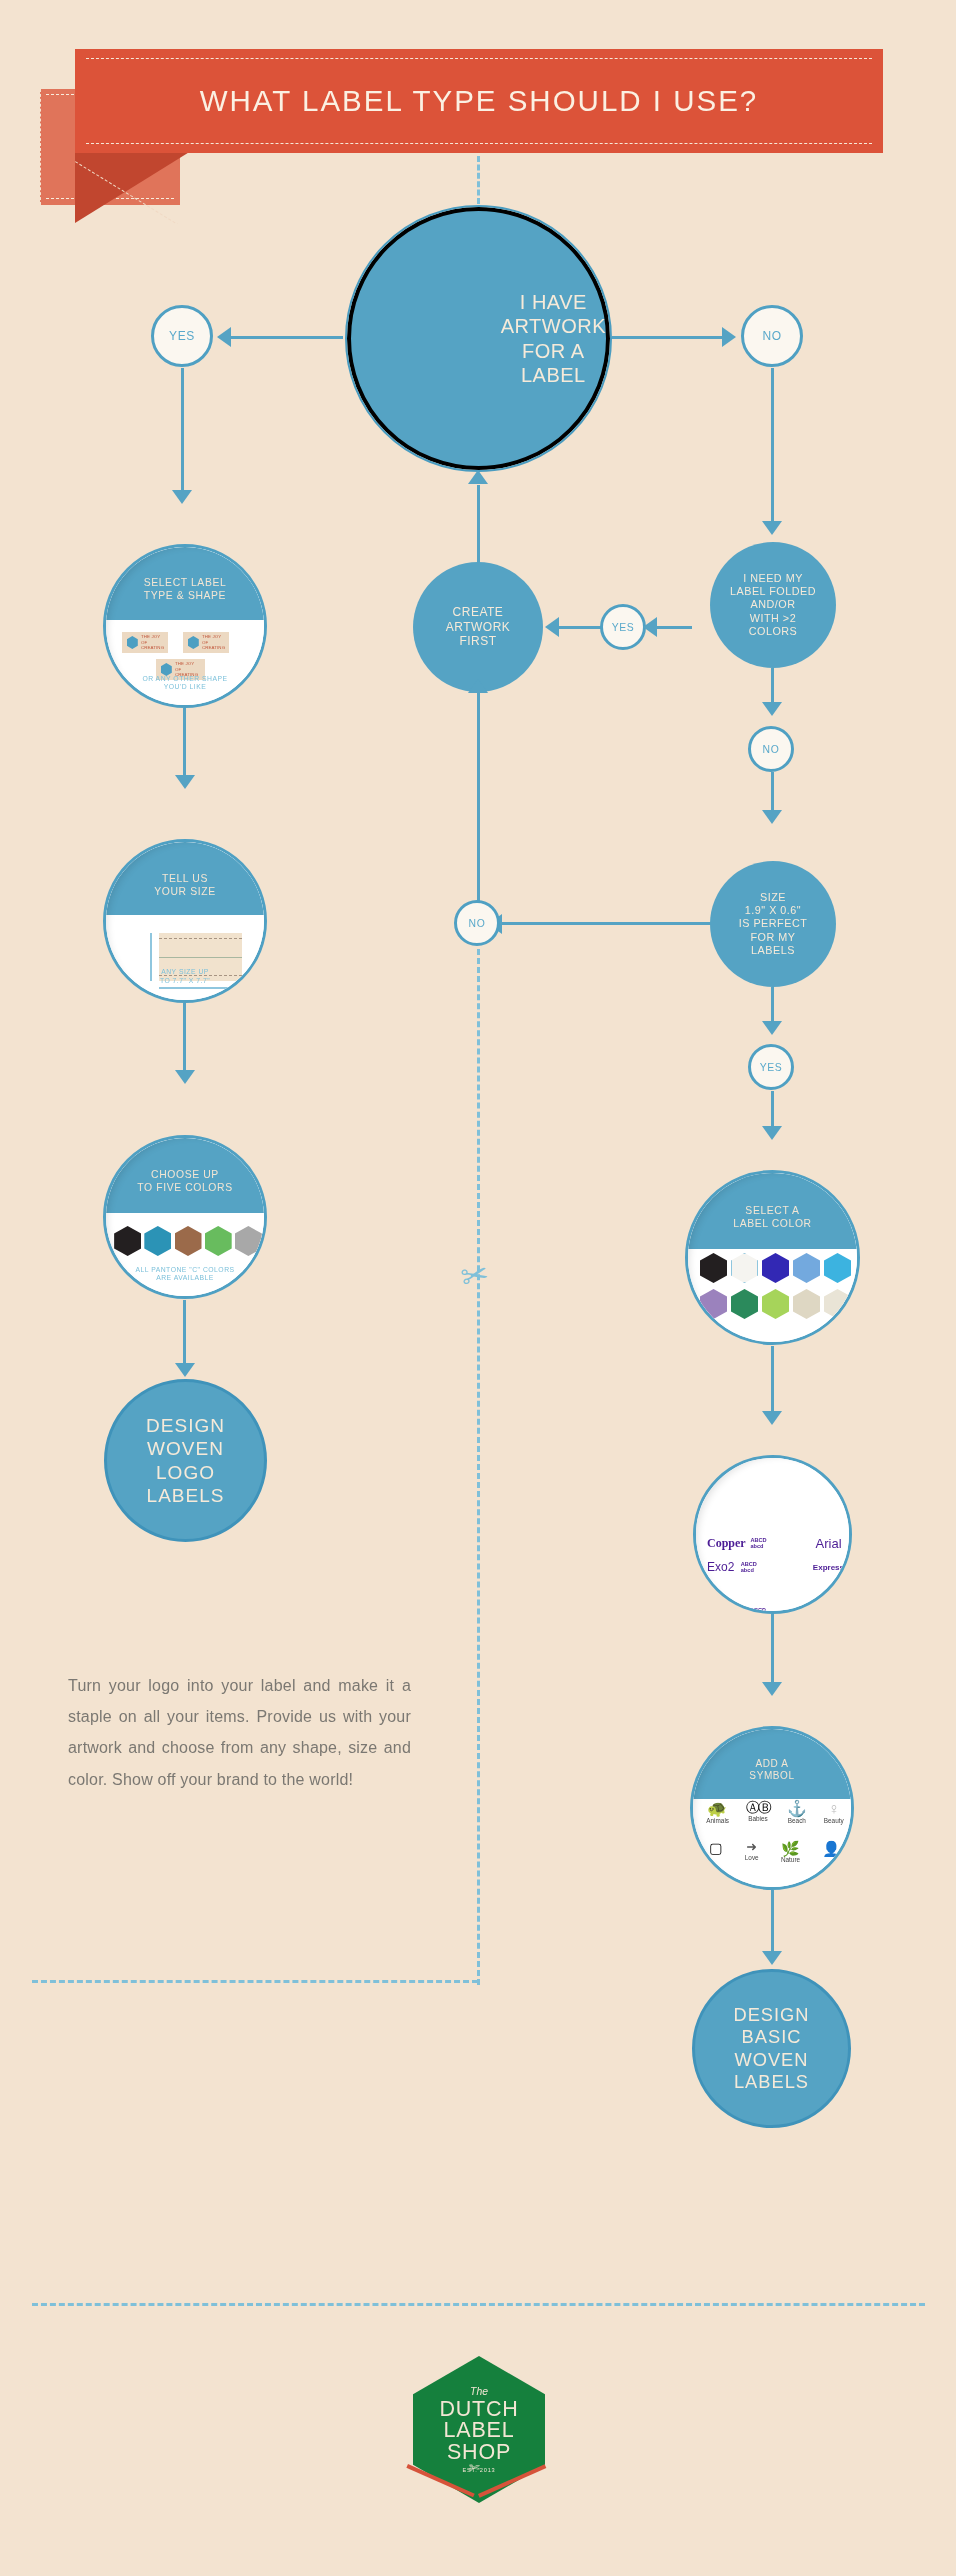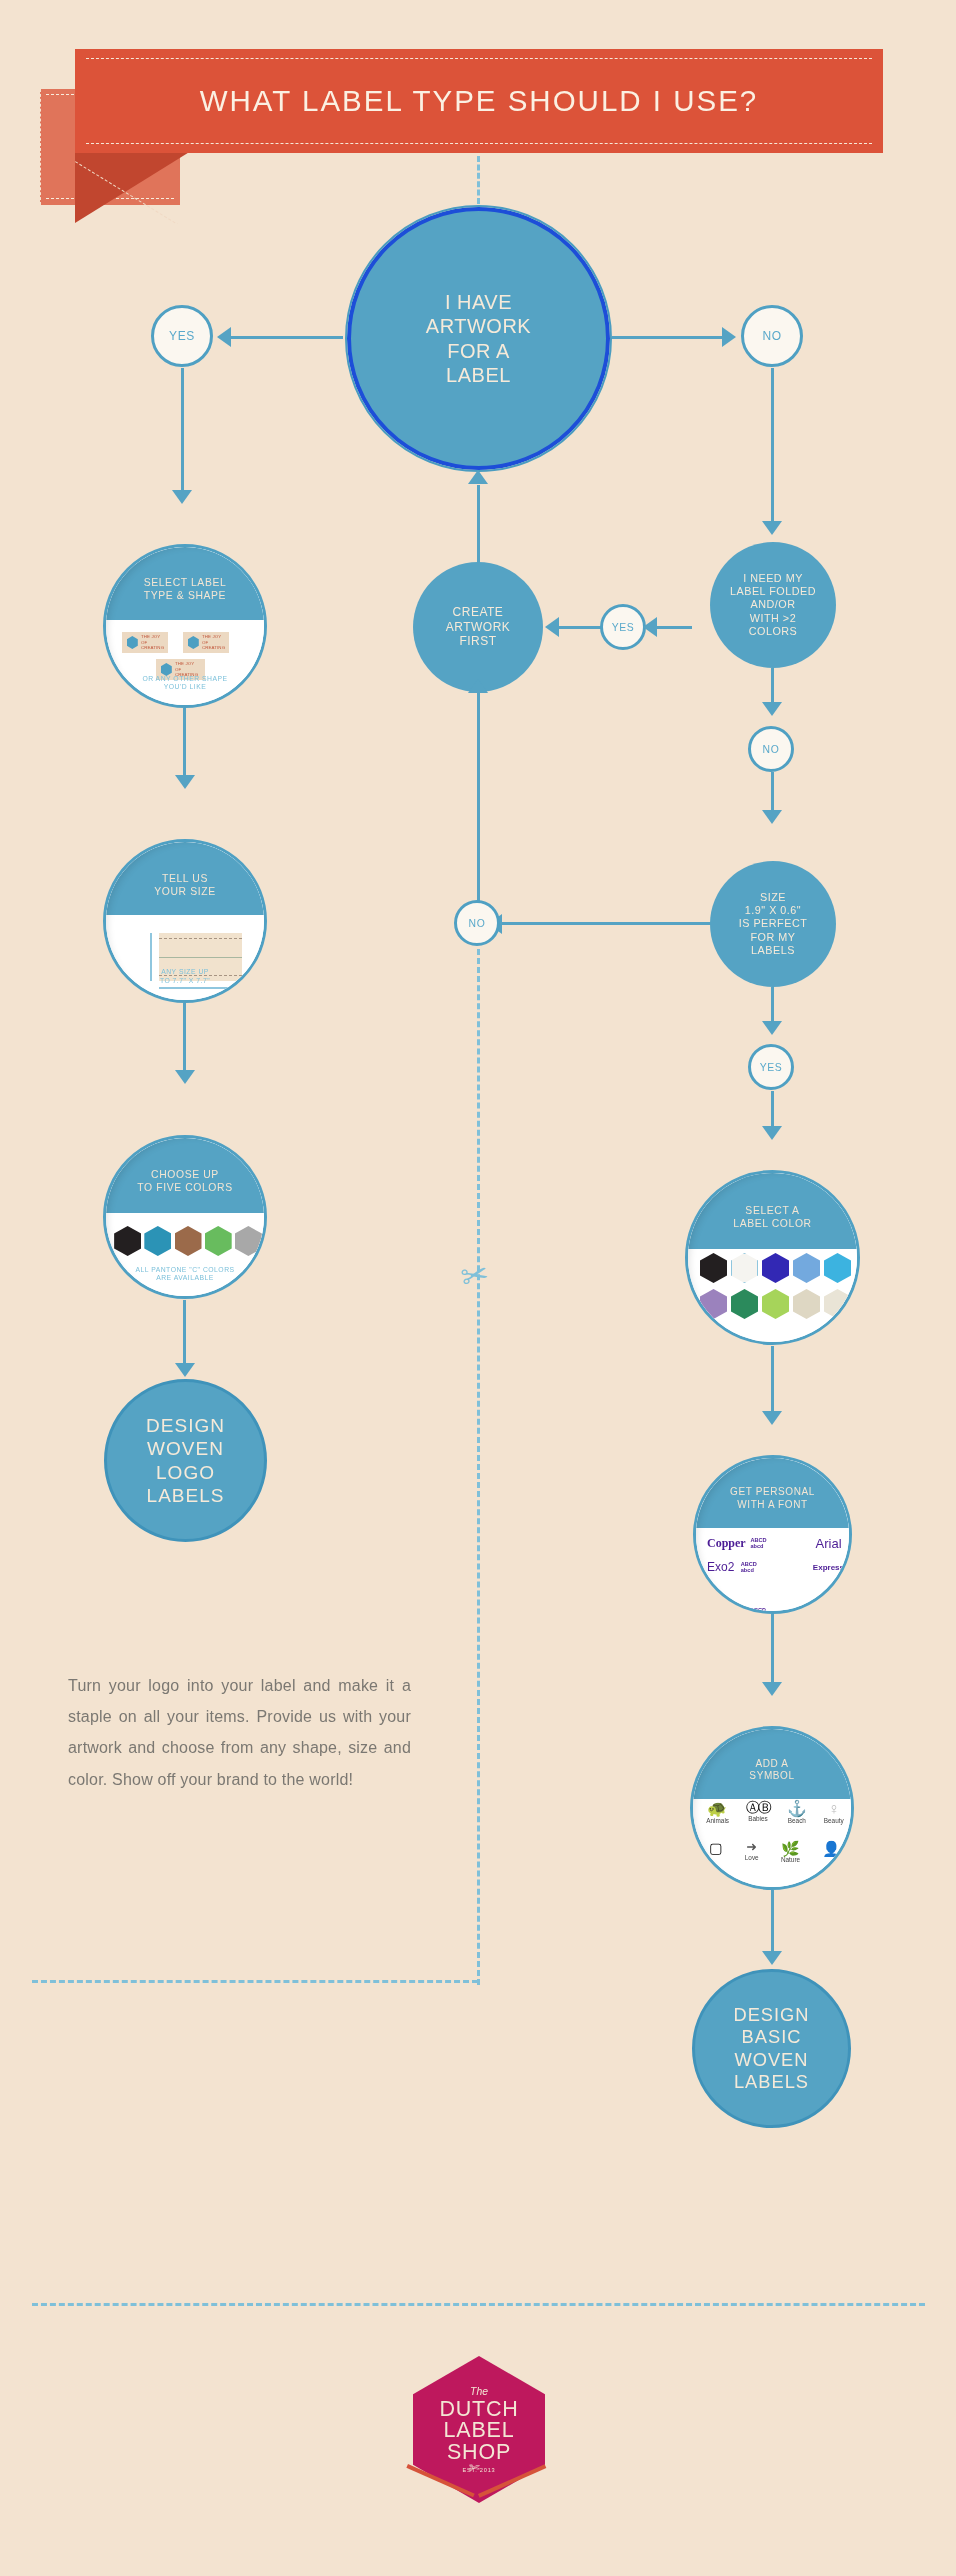--- a/index.html
+++ b/index.html
@@ -59,21 +59,21 @@
   .node {
     position: absolute;
     background: #55a3c4;
     border-radius: 50%;
     color: #f6ead9;
     text-align: center;
     display: flex; flex-direction: column;
     align-items: center; justify-content: center;
     letter-spacing: 0.5px; line-height: 1.22;
   }
-  .node.ring { border: 4px solid #1d4ed8; outline: 2.4px solid #4a9cc0; }
+  .node.ring { border: 4px solid #000000; outline: 2.4px solid #4a9cc0; align-items: flex-end; }
   .node-label { white-space: pre-line; font-weight: 400; }
 
   .yesno {
     position: absolute; border-radius: 50%;
     background: #fbf7f0; border: 3.2px solid #4fa0c3;
     display: flex; align-items: center; justify-content: center;
     color: #5aa9cb; font-size: 12px; letter-spacing: 0.6px;
   }
 
   
@@ -127,21 +127,21 @@
   
   .hexs{ clip-path: polygon(50% 0,100% 25%,100% 75%,50% 100%,0 75%,0 25%); }
 
   
   .para { position: absolute; color: #7b7872; font-size: 16px; line-height: 1.95;
           letter-spacing: 0.2px; }
   .para.just { text-align: justify; }
 
   
   .logo-hex {
-    position: absolute; background: #be185d;
+    position: absolute; background: #15803d;
     clip-path: polygon(50% 0, 100% 26%, 100% 74%, 50% 100%, 0 74%, 0 26%);
     display:flex; flex-direction:column; align-items:center; justify-content:center;
   }
   .logo-the{ color:#f3e6d4; font-size:10.4px; font-style:italic; margin-bottom:1.6px;}
   .logo-word{ color:#f3e6d4; font-size:21.5px; letter-spacing:0.8px; line-height:1.0; font-weight:300;}
   .logo-est{ color:#f3e6d4; font-size:5.6px; letter-spacing:0.8px; margin-top:3.2px;}
   .logo-swoosh{ position:absolute; border-bottom:4px solid #d6533a; }
 
   .scissors { position:absolute; color:#7fc0d9; font-size:33px; transform: rotate(-12deg); }
 </style>
@@ -338,22 +338,20 @@
         <div class="hexs" style="width:27px;height:30px;background:#e9e4d6;"></div>
       </div>
     </div>
   </div>
 
   <div class="vline" style="left:771px; top:1346px; height:70px;"></div>
   <div class="arrow-d" style="left:762px; top:1411px;"></div>
 
   <div class="pnode" style="left:693px; top:1455px; width:159px; height:159px;">
     <div class="body">
-      <div class="head" style="height:70px; font-size:10px; padding-top:11px;">GET PERSONAL
-WITH A FONT</div>
       <div class="shadow-arc"></div>
       <div style="position:absolute; left:0; top:73px; width:159px; color:#4c1d95;">
         <div style="display:flex; align-items:center; gap:4.8px; padding:4.8px 11px;">
           <span style="font-size:12px; font-weight:bold; font-family:'Liberation Serif',serif;">Copper</span>
           <span style="font-size:5.6px; line-height:1.1; white-space:pre-line; font-weight:bold;">ABCD
 abcd</span>
           <span style="font-size:13px; margin-left:auto; background:#fff; padding:0 2.4px;">Arial</span>
         </div>
         <div style="display:flex; align-items:center; gap:6.4px; padding:4.8px 11px;">
           <span style="font-size:12px;">Exo2</span>

